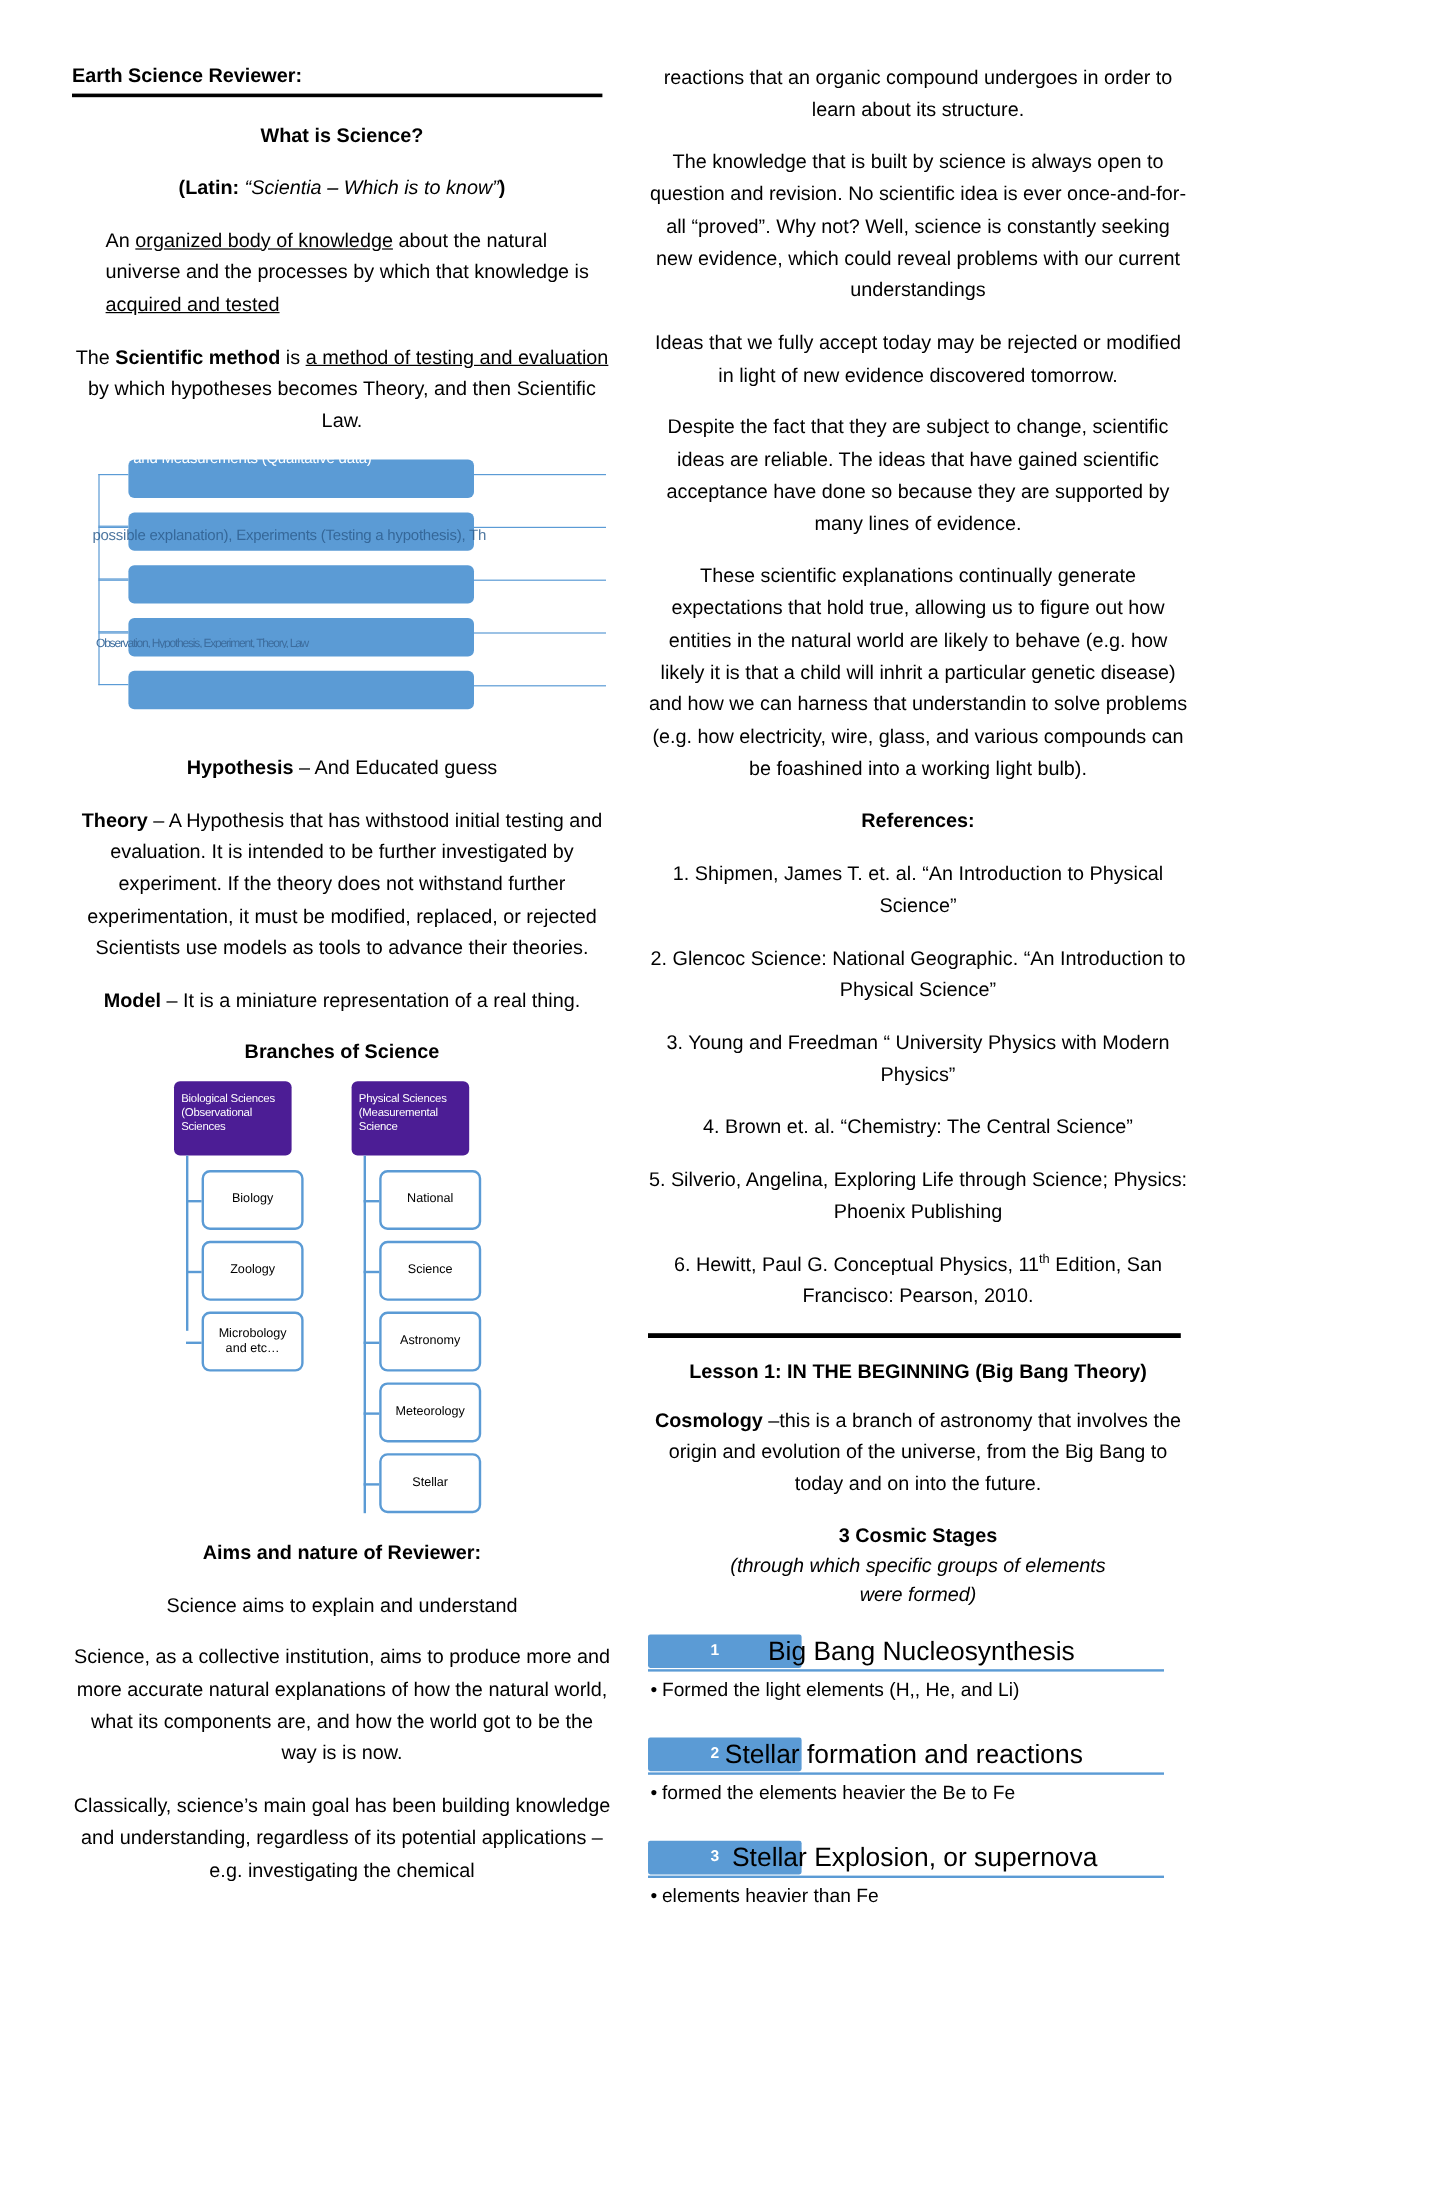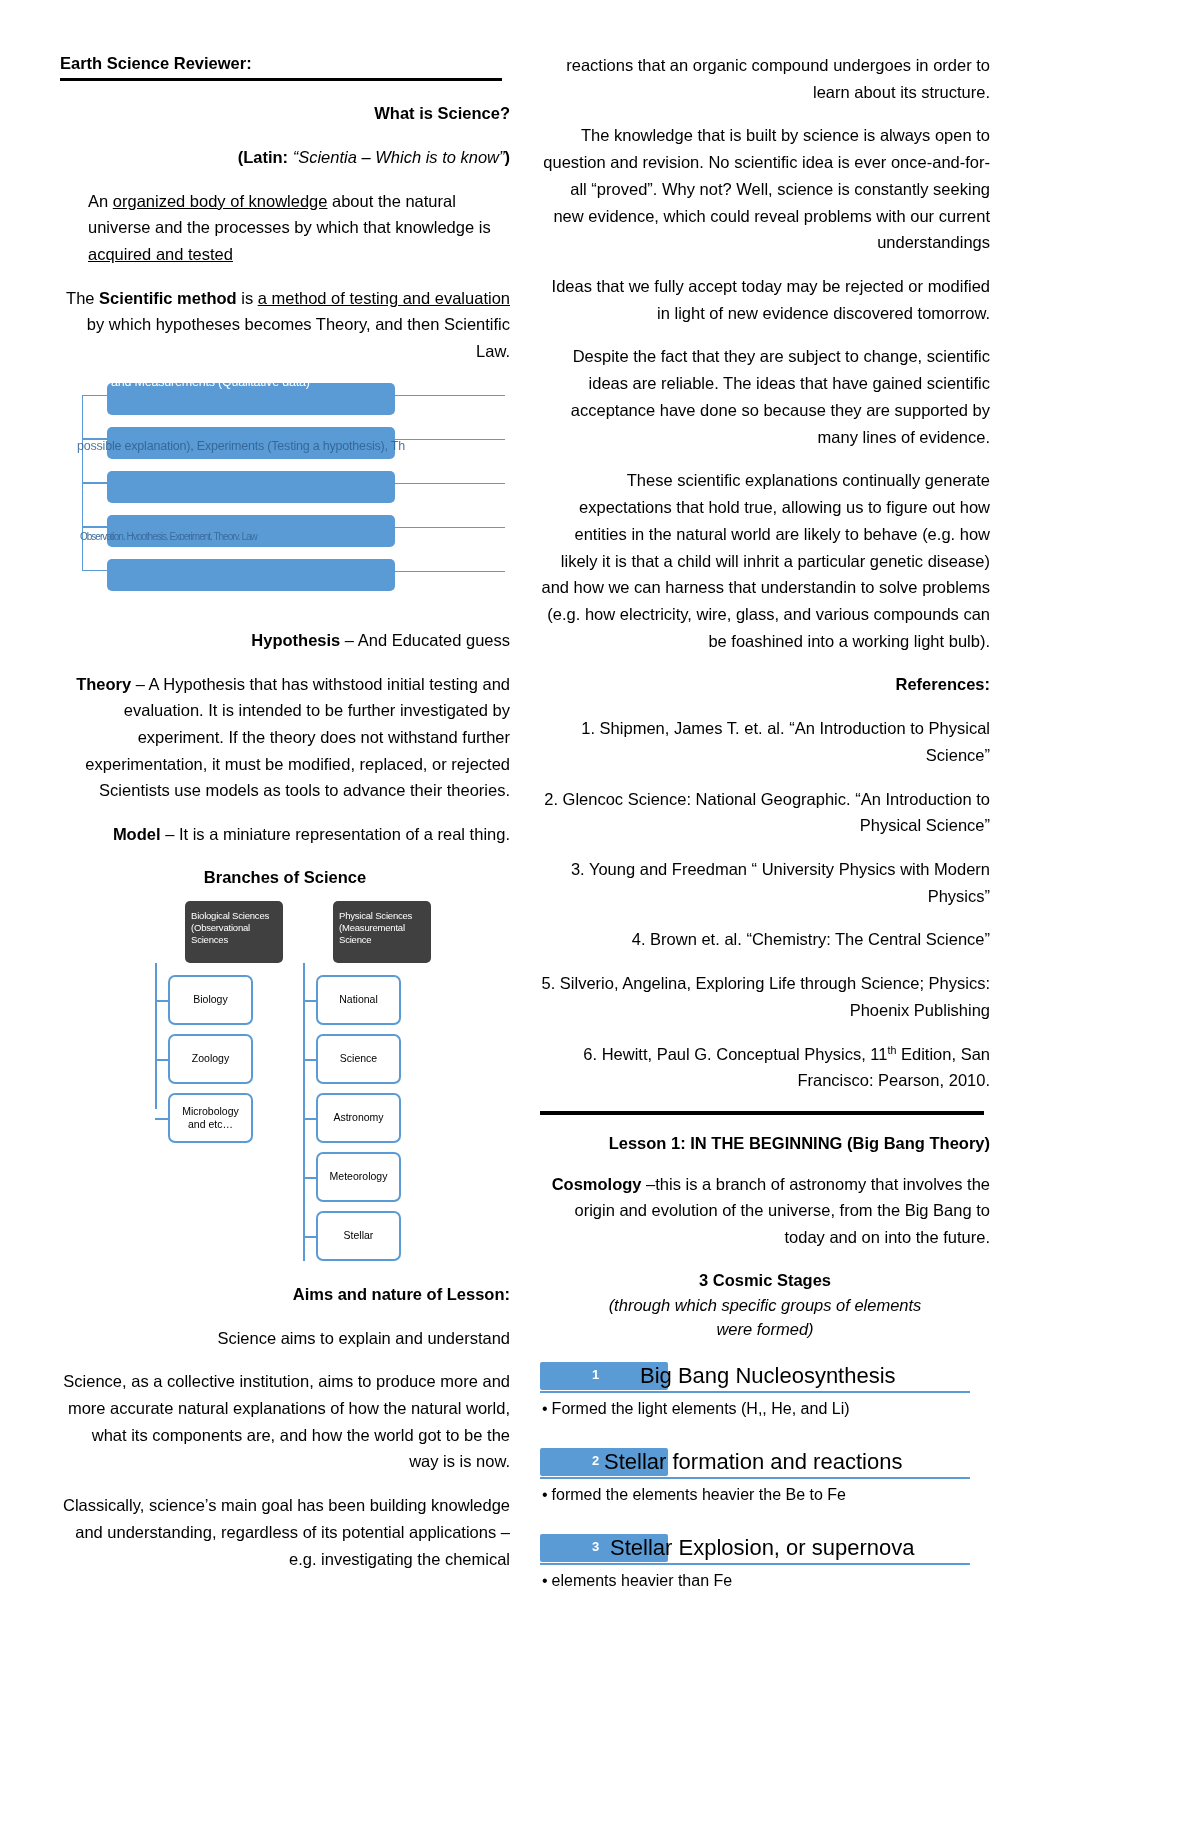--- a/index.html
+++ b/index.html
@@ -30,21 +30,21 @@
   .col {
     width: 450px;
     flex: 0 0 450px;
   }
   .col-right { position: relative; }
 
   .para {
     font-size: 16.5px;
     line-height: 1.62;
     margin-bottom: 17px;
-    text-align: right;
+    text-align: center;
   }
   .para.tight { margin-bottom: 14px; }
   .bold { font-weight: bold; }
   .ital { font-style: italic; }
   .uline { text-decoration: underline; }
 
   .title-row {
     font-size: 16.5px;
     font-weight: bold;
     line-height: 1.4;
@@ -138,29 +138,28 @@
   .orgchart {
     position: relative;
     width: 300px;
     height: 360px;
     margin: 0 auto 20px auto;
   }
   .org-head {
     position: absolute;
     width: 98px;
     height: 62px;
-    background: #404040;
+    background: #4c1d95;
     border-radius: 5px;
     color: #fff;
     font-size: 9.5px;
     line-height: 1.25;
     padding: 9px 5px 0 6px;
     box-sizing: border-box;
     letter-spacing: -0.2px;
-    margin-left: 40px;
   }
   .org-node {
     position: absolute;
     width: 85px;
     height: 50px;
     background: #ffffff;
     border: 2px solid #5b9bd5;
     border-radius: 7px;
     font-size: 10.5px;
     display: flex;
@@ -333,21 +332,21 @@
         <div class="org-node" style="left:33px;top:133px;">Zoology</div>
         <div class="org-node" style="left:33px;top:192px;">Microbology and etc…</div>
 
         <div class="org-node" style="left:181px;top:74px;">National</div>
         <div class="org-node" style="left:181px;top:133px;">Science</div>
         <div class="org-node" style="left:181px;top:192px;">Astronomy</div>
         <div class="org-node" style="left:181px;top:251px;">Meteorology</div>
         <div class="org-node" style="left:181px;top:310px;">Stellar</div>
       </div>
 
-      <div class="para bold">Aims and nature of Lesson:</div>
+      <div class="para bold">Aims and nature of Reviewer:</div>
       <div class="para">Science aims to explain and understand</div>
       <div class="para">Science, as a collective institution, aims to produce more and more accurate natural explanations of how the natural world, what its components are, and how the world got to be the way is is now.</div>
       <div class="para">Classically, science’s main goal has been building knowledge and understanding, regardless of its potential applications – e.g. investigating the chemical</div>
     </div>
 
     <div class="col col-right">
 
       <div class="para">reactions that an organic compound undergoes in order to learn about its structure.</div>
       <div class="para">The knowledge that is built by science is always open to question and revision. No scientific idea is ever once-and-for-all “proved”. Why not? Well, science is constantly seeking new evidence, which could reveal problems with our current understandings</div>
       <div class="para">Ideas that we fully accept today may be rejected or modified in light of new evidence discovered tomorrow.</div>

